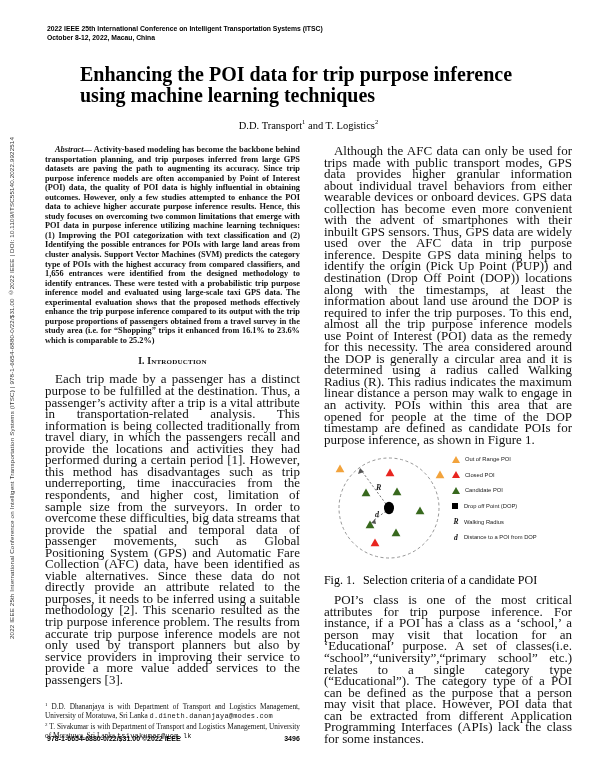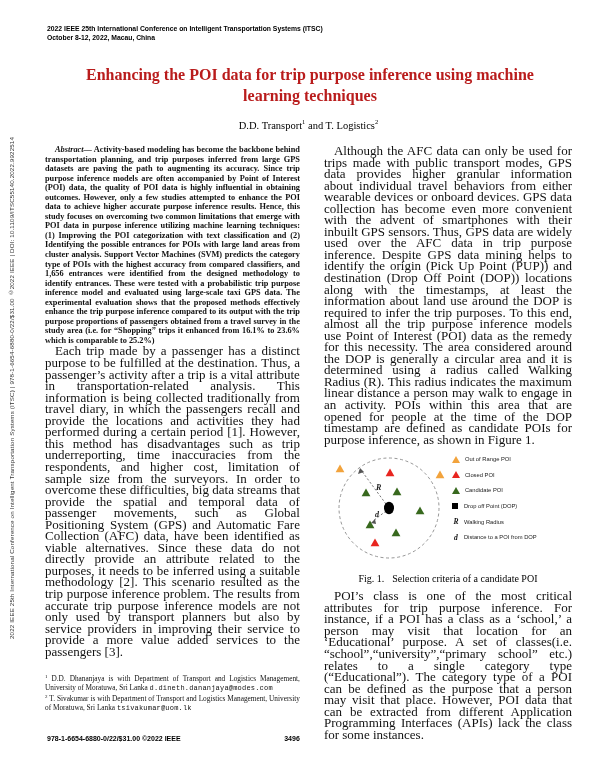--- a/index.html
+++ b/index.html
@@ -35,25 +35,24 @@
     top: 24px; left: 47px;
     font-family: "Liberation Sans", sans-serif;
     font-weight: bold;
     font-size: 6.8px;
     line-height: 9px;
     color: #000;
   }
   .paper-title {
     position: absolute;
     top: 64px; left: 80px; right: 60px;
-    text-align: center;
-    font-weight: bold;
-    font-size: 16px;
+    font-weight: bold;
+    font-size: 20px;
     line-height: 21px;
-    color: #b91c1c;
+    color: #000000;
   }
   .authors {
     position: absolute;
     top: 118px; left: 45px; right: 28px;
     text-align: center;
     font-size: 10.5px;
     color: #000;
   }
   .authors sup { font-size: 6.5px; }
   .columns {
@@ -134,22 +133,22 @@
     margin-right: 4px;
     text-align: center;
   }
   .legend-label {
     font-family: "Liberation Sans", sans-serif;
     font-size: 5.8px;
     color: #222;
     white-space: nowrap;
   }
   .fig-caption {
-    text-align: center;
-    font-size: 10px;
+    text-align: left;
+    font-size: 12px;
     margin: 2px 0 6px 0;
     color: #000;
   }
   .fig-caption .cap-label { margin-right: 8px; }
   .page-footer {
     position: absolute;
     top: 735px; left: 47px; right: 28px;
     font-family: "Liberation Sans", sans-serif;
     font-weight: bold;
     font-size: 7px;
@@ -183,20 +182,21 @@
 
   <h1 class="paper-title">Enhancing the POI data for trip purpose inference using machine learning techniques</h1>
 
   <div class="authors"><span>D.D. Transport</span><sup>1</sup><span> and </span><span>T. Logistics</span><sup>2</sup></div>
 
   <div class="columns">
 
     <div class="col-left">
       <p class="abstract"><span class="abstract-label">Abstract—</span><span> Activity-based modeling has become the backbone behind transportation planning, and trip purposes inferred from large GPS datasets are paving the path to augmenting its accuracy. Since trip purpose inference models are often accompanied by Point of Interest (POI) data, the quality of POI data is highly influential in obtaining outcomes. However, only a few studies attempted to enhance the POI data to achieve higher accurate purpose inference results. Hence, this study focuses on overcoming two common limitations that emerge with POI data in purpose inference utilizing machine learning techniques: (1) Improving the POI categorization with text classification and (2) Identifying the possible entrances for POIs with large land areas from cluster analysis. Support Vector Machines (SVM) predicts the category type of POIs with the highest accuracy from compared classifiers, and 1,656 entrances were identified from the designed methodology to identify entrances. These were tested with a probabilistic trip purpose inference model and evaluated using large-scale taxi GPS data. The experimental evaluation shows that the proposed methods effectively enhance the trip purpose inference compared to its output with the trip purpose proportions of passengers obtained from a travel survey in the study area (i.e. for “Shopping” trips it enhanced from 16.1% to 23.6% which is comparable to 25.2%)</span></p>
 
+      <h2 class="section-heading">I. Introduction</h2>
 
       <p class="body-par">Each trip made by a passenger has a distinct purpose to be fulfilled at the destination. Thus, a passenger’s activity after a trip is a vital attribute in transportation-related analysis. This information is being collected traditionally from travel diary, in which the passengers recall and provide the locations and activities they had performed during a certain period [1]. However, this method has disadvantages such as trip underreporting, time inaccuracies from the respondents, and higher cost, limitation of sample size from the surveyors. In order to overcome these difficulties, big data streams that provide the spatial and temporal data of passenger movements, such as Global Positioning System (GPS) and Automatic Fare Collection (AFC) data, have been identified as viable alternatives. Since these data do not directly provide an attribute related to the purposes, it needs to be inferred using a suitable methodology [2]. This scenario resulted as the trip purpose inference problem. The results from accurate trip purpose inference models are not only used by transport planners but also by service providers in improving their service to provide a more value added services to the passengers [3].</p>
 
       <div class="footnotes">
         <div><sup>1</sup>
           <span>D.D. Dhananjaya is with Department of Transport and Logistics Management, University of Moratuwa, Sri Lanka </span><span class="footnote-email">d.dineth.dananjaya@modes.com</span></div>
         <div><sup>2</sup>
           <span>T. Sivakumar is with Department of Transport and Logistics Management, University of Moratuwa, Sri Lanka </span><span class="footnote-email">tsivakumar@uom.lk</span></div>
       </div>
     </div>

